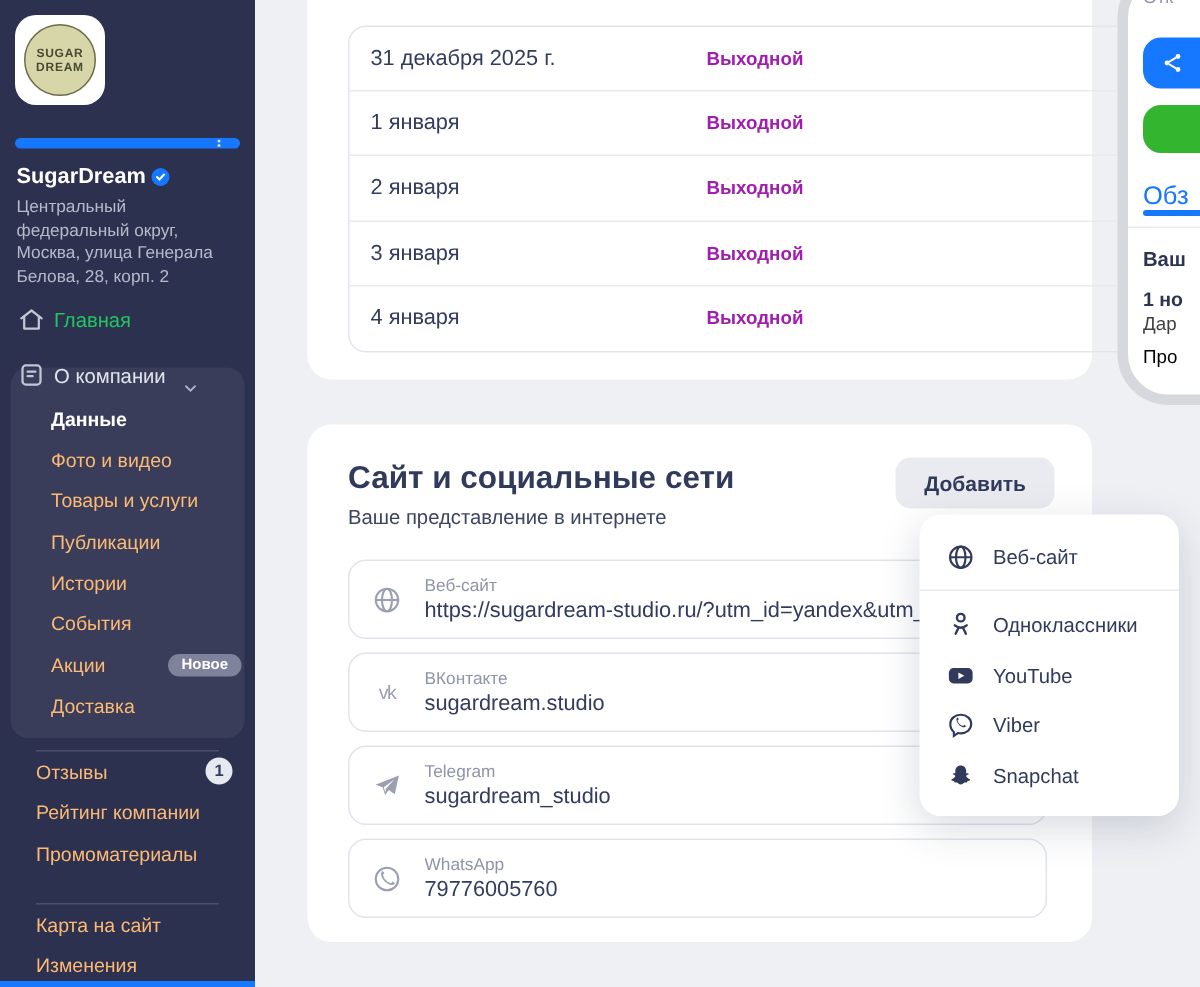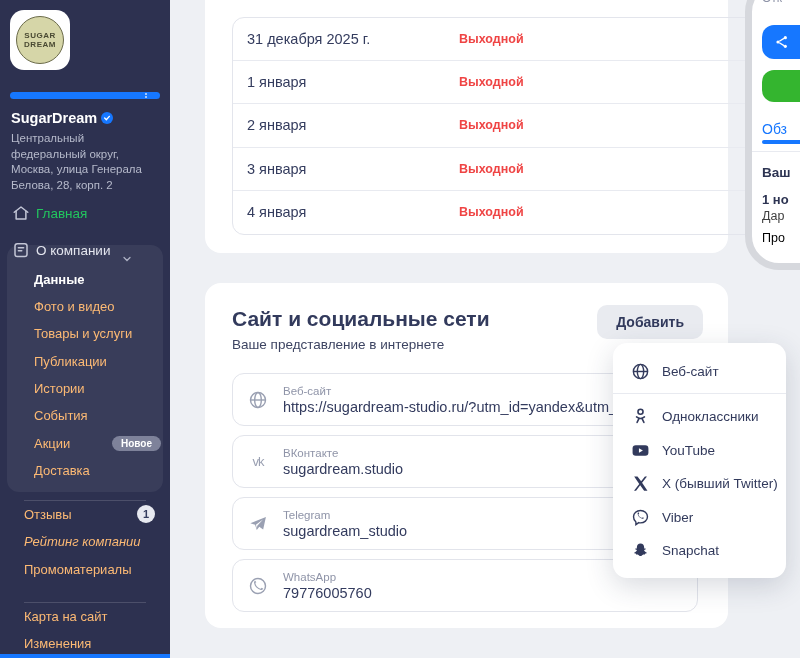--- a/index.html
+++ b/index.html
@@ -64,21 +64,21 @@
   
   .card { position:absolute; background:#fff; border-radius:16px; }
   .card1 { left:205px; top:-24px; width:523px; height:277px; }
   .sched-table {
     position:absolute; left:27px; top:41px; width:530px; height:218px;
     border:1px solid #e3e5ec; border-radius:12px; overflow:hidden;
   }
   .sched-row { position:relative; height:43.2px; display:flex; align-items:center; border-bottom:1px solid #e8eaf0; }
   .sched-row:last-child { border-bottom:none; }
   .sched-date { position:absolute; left:14px; font-size:14.5px; color:#343c5e; }
-  .sched-status { position:absolute; left:226px; font-size:12.5px; font-weight:700; color:#ef4444; }
+  .sched-status { position:absolute; left:238px; font-size:12.5px; font-weight:700; color:#a21caf; }
 
   .card2 { left:205px; top:283px; width:523px; height:345px; }
   .sec-title { position:absolute; left:27px; top:24px; font-size:21px; font-weight:700; color:#323a5c; }
   .sec-sub { position:absolute; left:27px; top:54px; font-size:13.5px; color:#3d4462; }
   .add-btn {
     position:absolute; right:25px; top:22px; padding:9px 19px;
     background:#e9ebf0; border-radius:10px; border:none;
     font-size:14px; font-weight:700; color:#323a5c; cursor:pointer;
     font-family:inherit;
   }
@@ -111,21 +111,21 @@
     position:absolute; left:745px; top:-22px; width:220px; height:292px;
     border:7px solid #d6d8dd; border-radius:34px; background:#fff; overflow:hidden;
   }
   .ph-inner { position:relative; width:100%; height:100%; }
   .ph-top-text { position:absolute; left:10px; top:6px; font-size:12px; color:#8f94a8; }
   .ph-btn-blue {
     position:absolute; left:10px; top:40px; width:130px; height:34px;
     background:#1677ff; border-radius:12px; display:flex; align-items:center; padding-left:12px; color:#fff;
   }
   .ph-btn-green { position:absolute; left:10px; top:85px; width:130px; height:32px; background:#34b52f; border-radius:12px; }
-  .ph-tab { position:absolute; left:10px; top:136px; font-size:14px; color:#1677ff; }
+  .ph-tab { position:absolute; left:10px; top:136px; font-size:17px; color:#1677ff; }
   .ph-tab-underline { position:absolute; left:10px; top:155px; width:40px; height:4px; border-radius:2px; background:#1677ff; }
   .ph-divider { position:absolute; left:0; top:166px; width:100%; height:1px; background:#e8eaf0; }
   .ph-line1 { position:absolute; left:10px; top:180px; font-size:13.5px; font-weight:700; color:#2d3452; }
   .ph-line2 { position:absolute; left:10px; top:207px; font-size:13px; font-weight:700; color:#2d3452; }
   .ph-line3 { position:absolute; left:10px; top:224px; font-size:12.5px; color:#404040; }
   .ph-line4 { position:absolute; left:10px; top:246px; font-size:12.5px; color:#000000; }
 
   svg { display:block; }
 </style>
 </head>
@@ -210,21 +210,21 @@
     <span class="sub-label">Доставка</span>
   </div>
 
   <div class="side-divider" style="top:500px;"></div>
 
   <div class="nav-item" style="top:514px;">
     <span class="sub-label" style="left:24px;">Отзывы</span>
     <span class="badge-count">1</span>
   </div>
   <div class="nav-item" style="top:541px;">
-    <span class="sub-label" style="left:24px;font-style:italic;">Рейтинг компании</span>
+    <span class="sub-label" style="left:24px;">Рейтинг компании</span>
   </div>
   <div class="nav-item" style="top:569px;">
     <span class="sub-label" style="left:24px;">Промоматериалы</span>
   </div>
 
   <div class="side-divider" style="top:602px;"></div>
 
   <div class="nav-item" style="top:616px;">
     <span class="sub-label" style="left:24px;">Карта на сайт</span>
   </div>
@@ -335,28 +335,20 @@
     <span class="dd-label">Одноклассники</span>
   </div>
   <div class="dd-item">
     <span class="dd-ico">
       <svg viewBox="0 0 24 24" width="19" height="19">
           <rect x="2" y="5.5" width="20" height="13" rx="4" fill="currentColor"></rect>
           <path d="M10 9.2l5 2.8-5 2.8z" fill="#fff"></path>
         </svg>
     </span>
     <span class="dd-label">YouTube</span>
-  </div>
-  <div class="dd-item">
-    <span class="dd-ico">
-      <svg viewBox="0 0 24 24" width="19" height="19" fill="currentColor">
-          <path d="M4 3h4.2l4.6 6.2L17.6 3h2.6l-6.2 7.9L20.8 21h-4.2l-5-6.7L6.4 21H3.8l6.6-8.4L4 3z"></path>
-        </svg>
-    </span>
-    <span class="dd-label">X (бывший Twitter)</span>
   </div>
   <div class="dd-item">
     <span class="dd-ico">
       <svg viewBox="0 0 24 24" width="19" height="19" fill="none" stroke="currentColor" stroke-width="1.8">
           <path d="M12 3.2c4.9 0 8.8 3.3 8.8 7.8s-3.9 7.8-8.8 7.8c-.8 0-1.5-.1-2.2-.3L6.2 21v-3.3C4.3 16.2 3.2 14.1 3.2 11c0-4.5 3.9-7.8 8.8-7.8z"></path>
           <path d="M9.3 7.8c.2 1.3.7 2.3 1.6 3.2.9.9 1.9 1.4 3.2 1.6l.8-1 1.5 1c-.4.8-1.2 1.2-2.1 1-1.5-.3-2.8-1-3.9-2.1S8.7 9.1 8.4 7.6c-.2-.9.2-1.7 1-2.1l1 1.5-1.1.8z" fill="currentColor" stroke="none"></path>
         </svg>
     </span>
     <span class="dd-label">Viber</span>
   </div>

